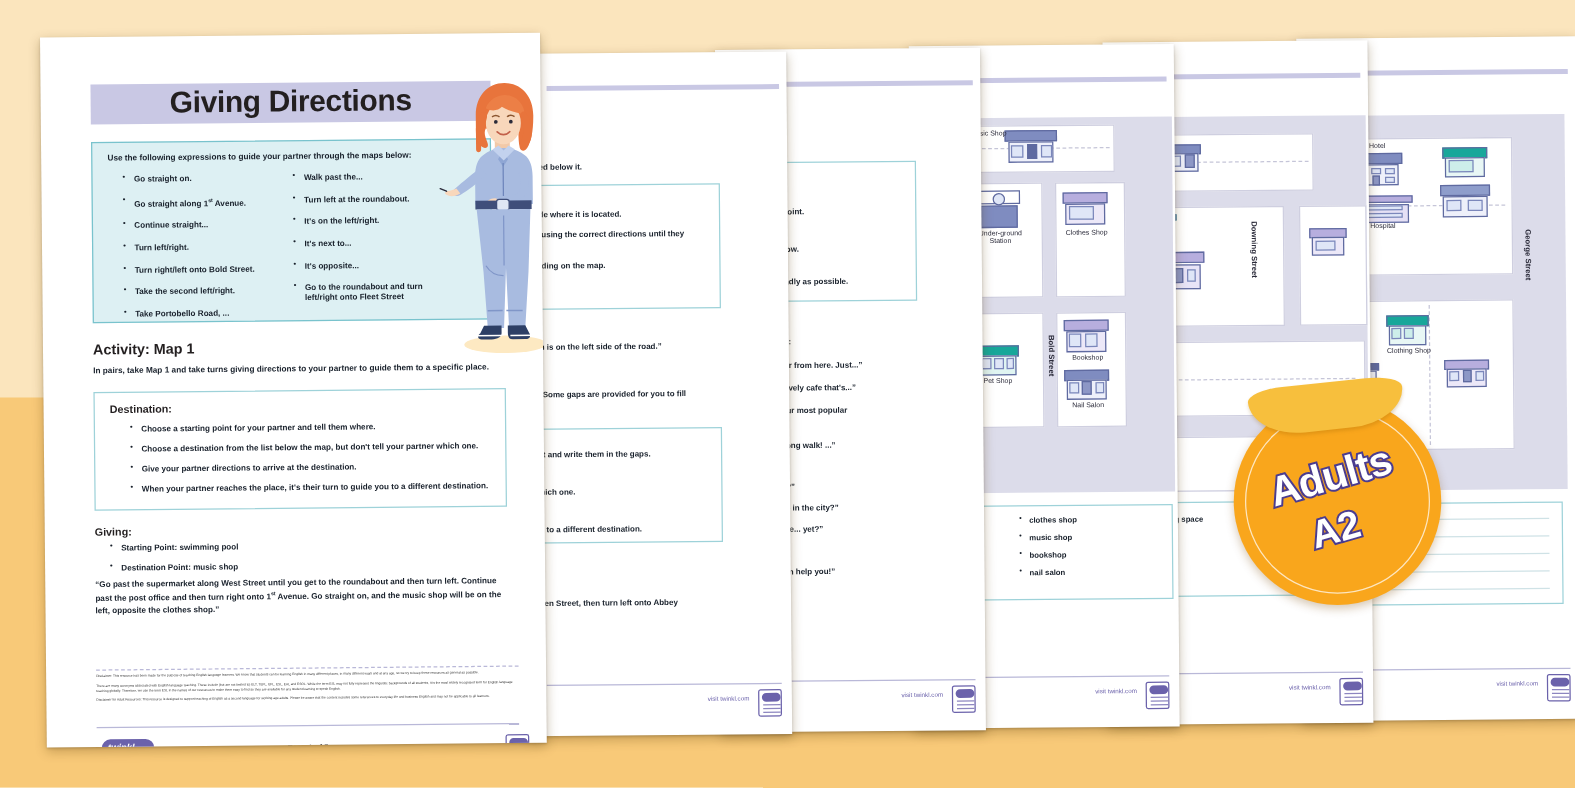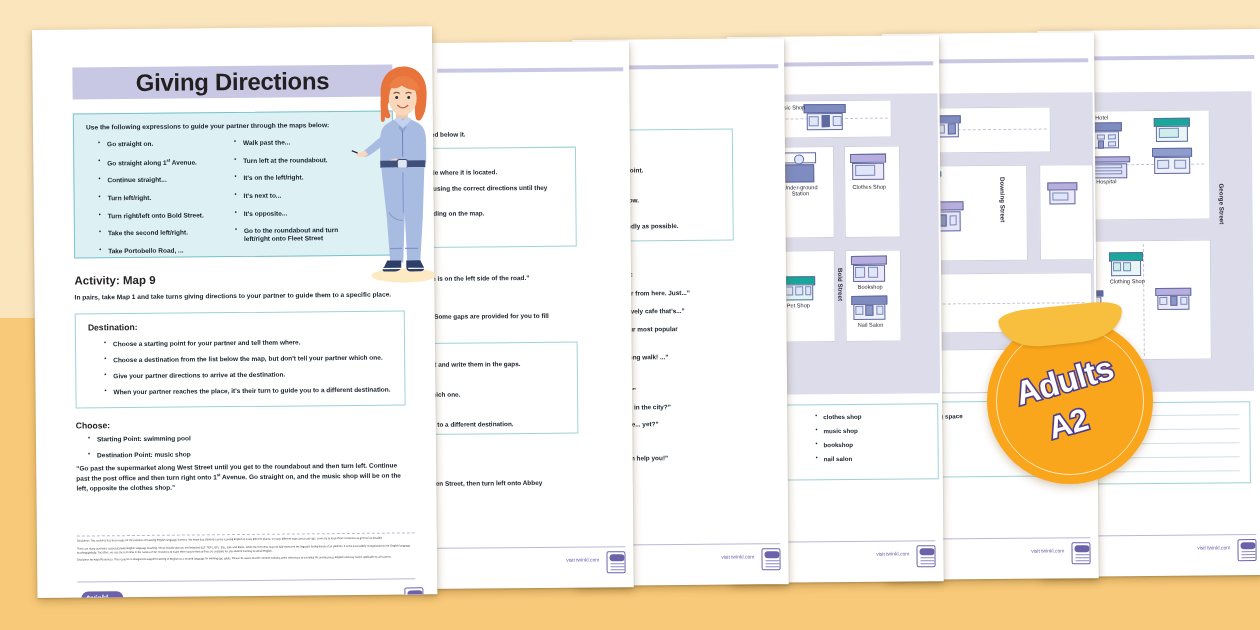--- a/index.html
+++ b/index.html
@@ -550,34 +550,34 @@
           <path d="M61.5 110v40" stroke="#8096c8" stroke-width="1" fill="none"></path>
           <path d="M47 150c3 5 8 8 14 8" stroke="#8096c8" stroke-width="1" fill="none"></path>
           <path d="M48 186h12M63 186h13" stroke="#8096c8" stroke-width="1.2" fill="none"></path>
 
           <path d="M45 198h14v6c0 3-3 5-8 5h-8c-3 0-4-3-1-5z" fill="#2d3f66"></path>
           <path d="M64 198h14l3 6c2 3 0 5-3 5h-10c-3 0-4-2-4-5z" fill="#2d3f66"></path>
           <path d="M37 206h22M66 206h18" stroke="#fff" stroke-width="1.2" fill="none"></path>
         </svg>
       </div>
 
-      <div class="p1-actv-title">Activity: Map 9</div>
+      <div class="p1-actv-title">Activity: Map 1</div>
       <div class="p1-actv-sub">In pairs, take Map 1 and take turns giving directions to your partner to guide them to a specific place.</div>
 
       <div class="p1-instr-box">
         <div class="p1-instr-h">Destination:</div>
         <div class="instr-list">
           <div class="instr-item">Choose a starting point for your partner and tell them where.</div>
           <div class="instr-item">Choose a destination from the list below the map, but don't tell your partner which one.</div>
           <div class="instr-item">Give your partner directions to arrive at the destination.</div>
           <div class="instr-item">When your partner reaches the place, it's their turn to guide you to a different destination.</div>
         </div>
       </div>
 
-      <div class="p1-ex-h">Choose:</div>
+      <div class="p1-ex-h">Giving:</div>
       <div class="ex-list">
         <div class="ex-item">Starting Point: swimming pool</div>
         <div class="ex-item">Destination Point: music shop</div>
       </div>
       <div class="p1-ex-para">“Go past the supermarket along West Street until you get to the roundabout and then turn left. Continue past the post office and then turn right onto 1<sup>st</sup> Avenue. Go straight on, and the music shop will be on the left, opposite the clothes shop.”</div>
 
       <div class="p1-disc">
         <div class="dline"></div>
         <div class="disc-p">Disclaimer: This resource has been made for the purpose of teaching English language learners. We know that students can be learning English in many different places, in many different ways and at any age, so we try to keep these resources as general as possible.</div>
         <div class="disc-p">There are many acronyms associated with English language teaching. These include (but are not limited to) ELT, TEFL, EFL, ESL, EAL and ESOL. While the term ESL may not fully represent the linguistic backgrounds of all students, it is the most widely recognised term for English language teaching globally. Therefore, we use the term ESL in the names of our resources to make them easy to find so they are available for any student learning to speak English.</div>

